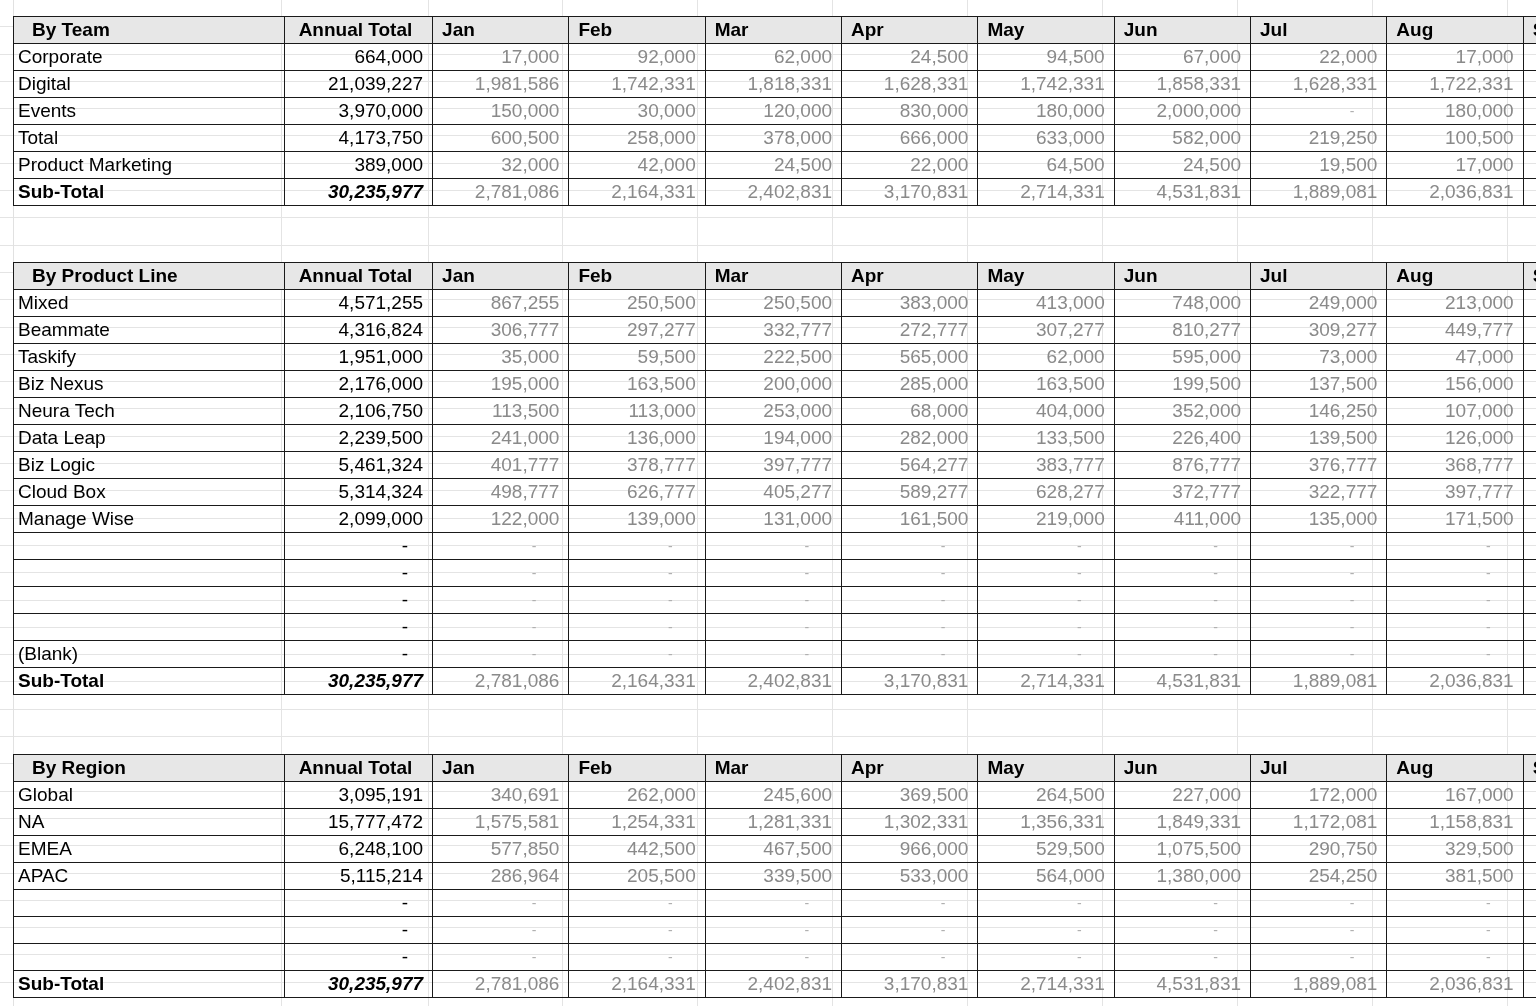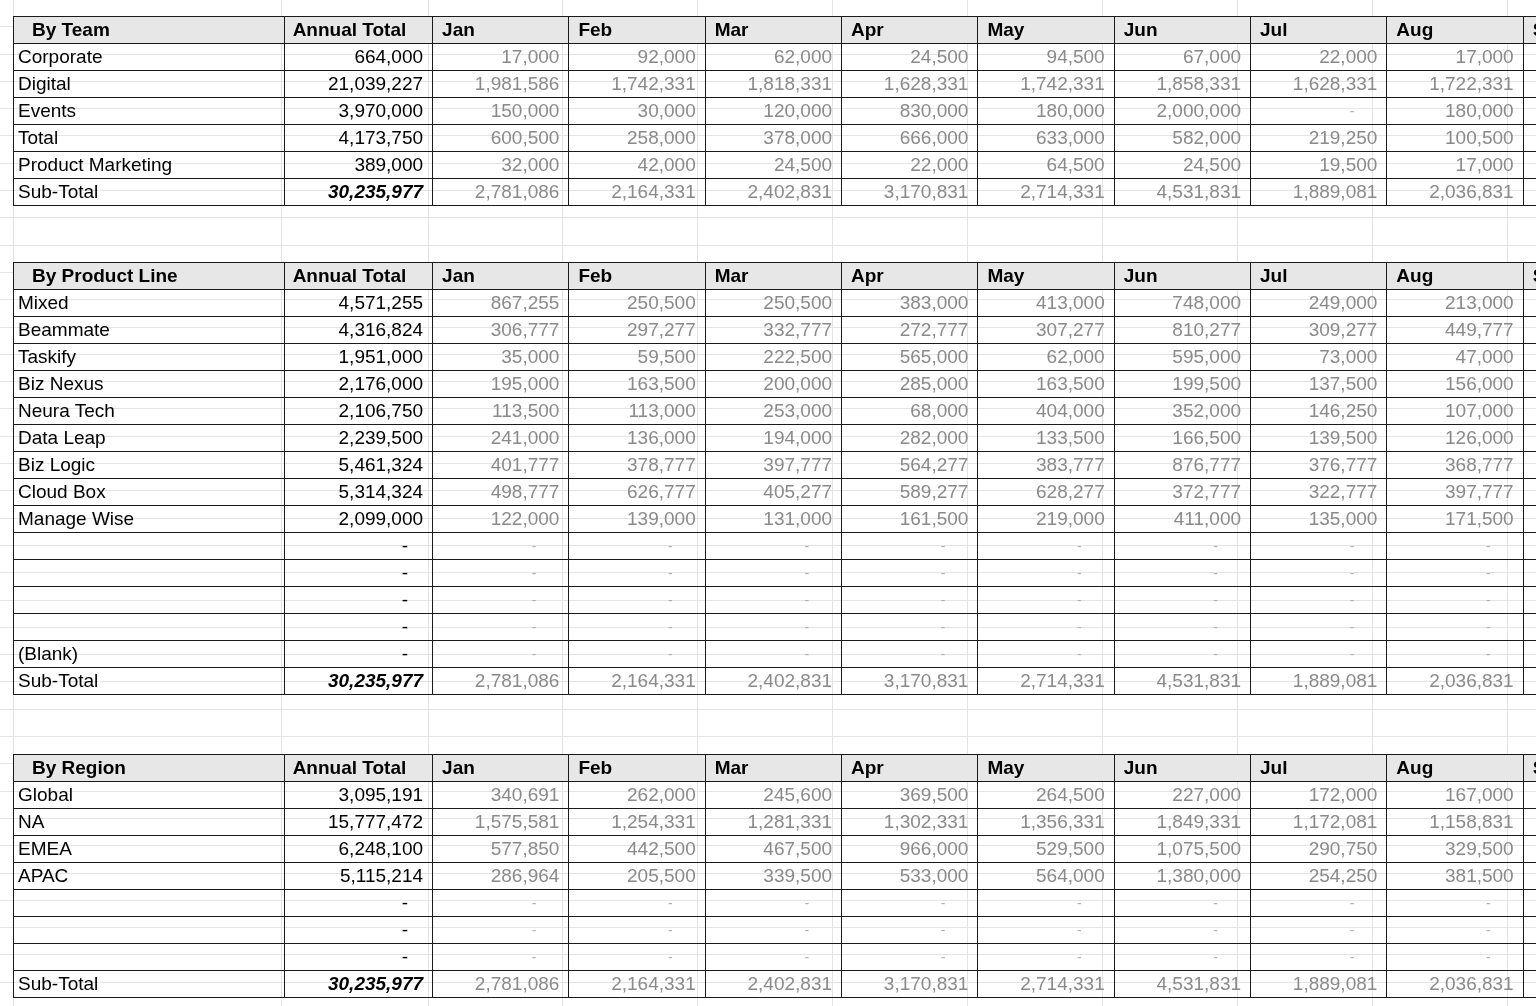--- a/index.html
+++ b/index.html
@@ -23,24 +23,24 @@
   table.pivot col.c-total { width:147px; }
   table.pivot col.c-m { width:135px; }
   table.pivot col.c-sep { width:29px; }
   table.pivot td, table.pivot th {
     height:26.3px; padding:0 9px 0 4px; border:1px solid #1a1a1a;
     white-space:nowrap; overflow:hidden; line-height:26px; box-sizing:border-box;
   }
   table.pivot th {
     background:#e7e7e7; font-weight:bold; text-align:left; padding-left:18px;
   }
-  table.pivot th.total-h { padding-left:8px; }
+  table.pivot th.total-h { padding-left:14px; }
   table.pivot th.month-h { padding-left:9px; }
   td.lbl { padding-left:22px; text-align:left; }
-  td.lbl.sub { padding-left:4px; font-weight:normal; }
+  td.lbl.sub { padding-left:4px; font-weight:bold; }
   td.tot { text-align:right; color:#000;margin-top:48px; }
   td.tot.sub { font-weight:bold;font-style:italic; }
   td.mon { text-align:right; color:#8a8a8a; }
   td.mon.dash { color:#b0b0b0; padding-right:32px; font-size:14px; }
   td.tot.dash { padding-right:24px; }
   td.sep-cell { border-right:none; }
   th.sep-cell { border-right:none; }
 </style>
 </head>
 <body>
@@ -266,21 +266,21 @@
           <td class="mon sep-cell"></td>
         </tr>
         <tr>
           <td class="lbl">Data Leap</td>
           <td class="tot">2,239,500</td>
           <td class="mon">241,000</td>
           <td class="mon">136,000</td>
           <td class="mon">194,000</td>
           <td class="mon">282,000</td>
           <td class="mon">133,500</td>
-          <td class="mon">166,500</td>
+          <td class="mon">226,400</td>
           <td class="mon">139,500</td>
           <td class="mon">126,000</td>
           <td class="mon sep-cell"></td>
         </tr>
         <tr>
           <td class="lbl">Biz Logic</td>
           <td class="tot">5,461,324</td>
           <td class="mon">401,777</td>
           <td class="mon">378,777</td>
           <td class="mon">397,777</td>

